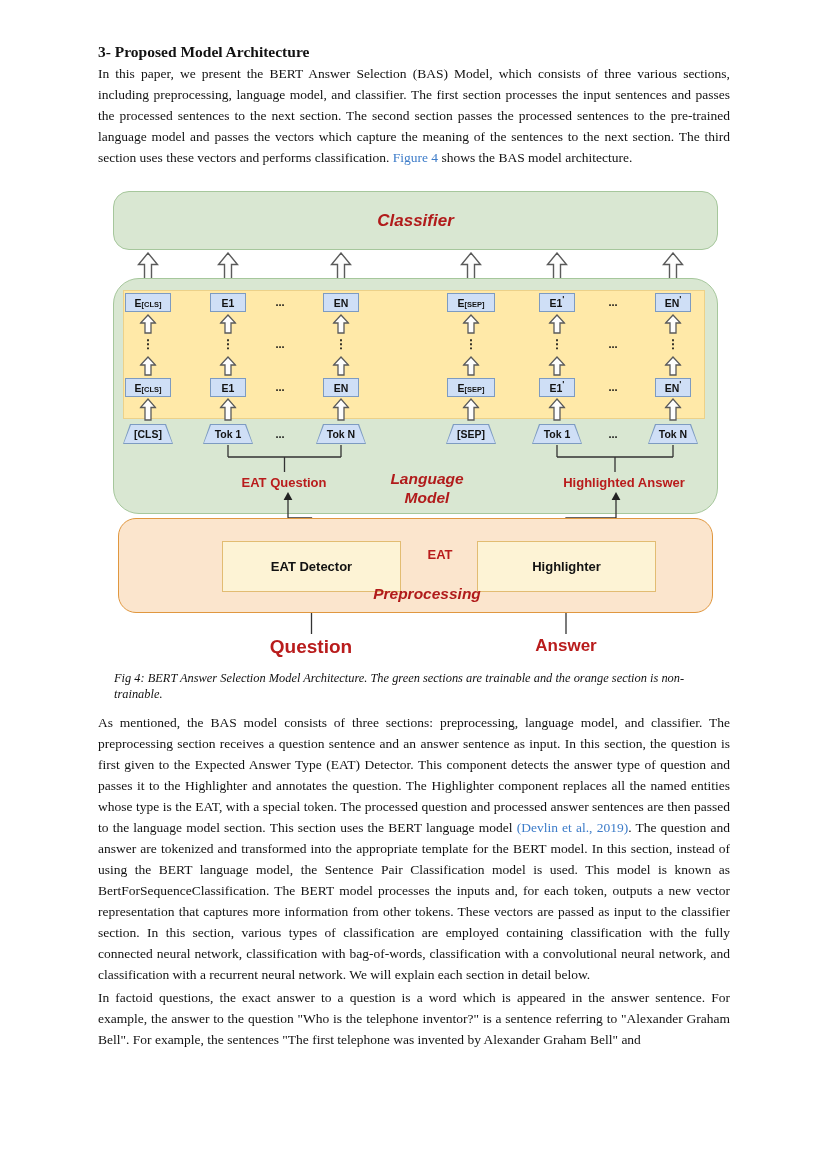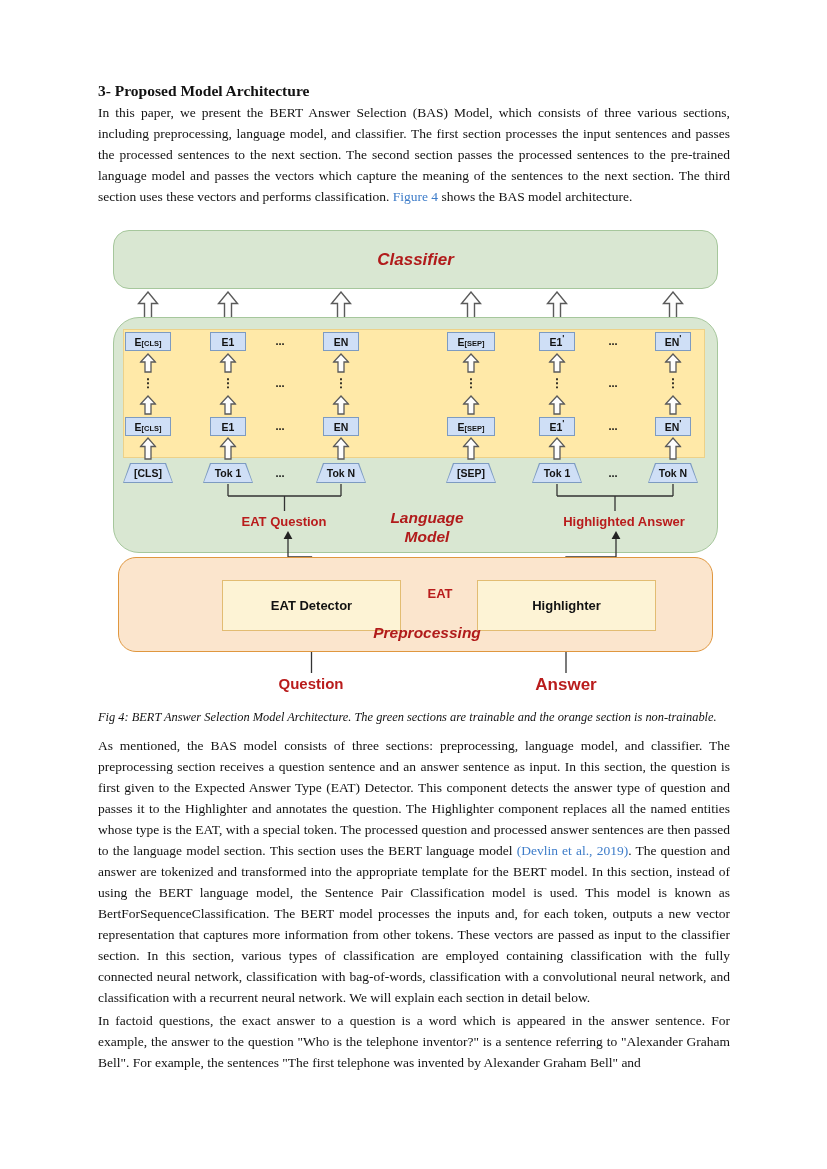--- a/index.html
+++ b/index.html
@@ -1,23 +1,23 @@
 <!DOCTYPE html>
 <html><head>
 <meta charset="utf-8">
 <style>
   html,body { margin:0; padding:0; background:#ffffff; }
   body { width:827px; height:1169px; overflow:hidden; font-family:"Liberation Serif", serif; color:#121212; }
-  .page { padding:82px 97px 0 98px; }
+  .page { padding:43px 97px 0 98px; }
 
   h1.sec { font-size:15.5px; font-weight:bold; margin:0; font-family:"Liberation Serif", serif; }
   h2.sec { font-size:14.5px; font-weight:bold; margin:19px 0 0 0; }
   p.bodytext { font-size:13.5px; line-height:21px; text-align:justify; margin:2px 0 0 0; }
   .link { color:#3d7cc9; }
-  .caption { font-size:12.4px; font-style:italic; margin:13px 0 0 0; line-height:16px; }
+  .caption { font-size:12.4px; font-style:italic; margin:13px 0 0 16px; line-height:16px; }
 
   
   .diagram { position:relative; width:605px; height:466px; margin:23px 0 0 15px;
              font-family:"Liberation Sans", sans-serif; }
   .classifier-box { position:absolute; left:0; top:0; width:603px; height:57px;
              background:#d9e7d2; border:1.4px solid #a6c79c; border-radius:16px;
              display:flex; align-items:center; justify-content:center; }
   .red-title { color:#b11b1b; font-weight:bold; font-style:italic; font-size:17px; }
   .lm-box { position:absolute; left:0; top:87px; width:603px; height:234px;
              background:#d9e7d2; border:1.4px solid #a6c79c; border-radius:26px; }
@@ -256,21 +256,21 @@
     <div class="pre-box"></div>
     <div class="comp-box" style="left:364px; top:350px;">
         <span>Highlighter</span>
       </div>
     <div class="comp-box" style="left:109px; top:350px;">
         <span>EAT Detector</span>
       </div>
     <div class="dlabel" style="left:327px; top:356px;">EAT</div>
     <div class="lm-title" style="left:314px; top:394px;">Preprocessing</div>
 
-    <div class="dlabel" style="left:198px; top:445px; font-size:15px;">Question</div>
+    <div class="dlabel" style="left:198px; top:445px; font-size:19px;">Question</div>
     <div class="dlabel" style="left:453px; top:445px; font-size:17px;">Answer</div>
   </div>
 
   <p class="caption">Fig 4: BERT Answer Selection Model Architecture. The green sections are trainable and the orange section is non-trainable.</p>
 
   <p class="bodytext" style="margin-top:10px;"><span>As mentioned, the BAS model consists of three sections: preprocessing, language model, and classifier. The preprocessing section receives a question sentence and an answer sentence as input. In this section, the question is first given to the Expected Answer Type (EAT) Detector. This component detects the answer type of question and passes it to the Highlighter and annotates the question. The Highlighter component replaces all the named entities whose type is the EAT, with a special token. The processed question and processed answer sentences are then passed to the language model section. This section uses the BERT language model </span><span class="link">(Devlin et al., 2019)</span><span>. The question and answer are tokenized and transformed into the appropriate template for the BERT model. In this section, instead of using the BERT language model, the Sentence Pair Classification model is used. This model is known as BertForSequenceClassification. The BERT model processes the inputs and, for each token, outputs a new vector representation that captures more information from other tokens. These vectors are passed as input to the classifier section. In this section, various types of classification are employed containing classification with the fully connected neural network, classification with bag-of-words, classification with a convolutional neural network, and classification with a recurrent neural network. We will explain each section in detail below.</span></p>
 
 
   <p class="bodytext">In factoid questions, the exact answer to a question is a word which is appeared in the answer sentence. For example, the answer to the question "Who is the telephone inventor?" is a sentence referring to "Alexander Graham Bell". For example, the sentences "The first telephone was invented by Alexander Graham Bell" and</p>
 

